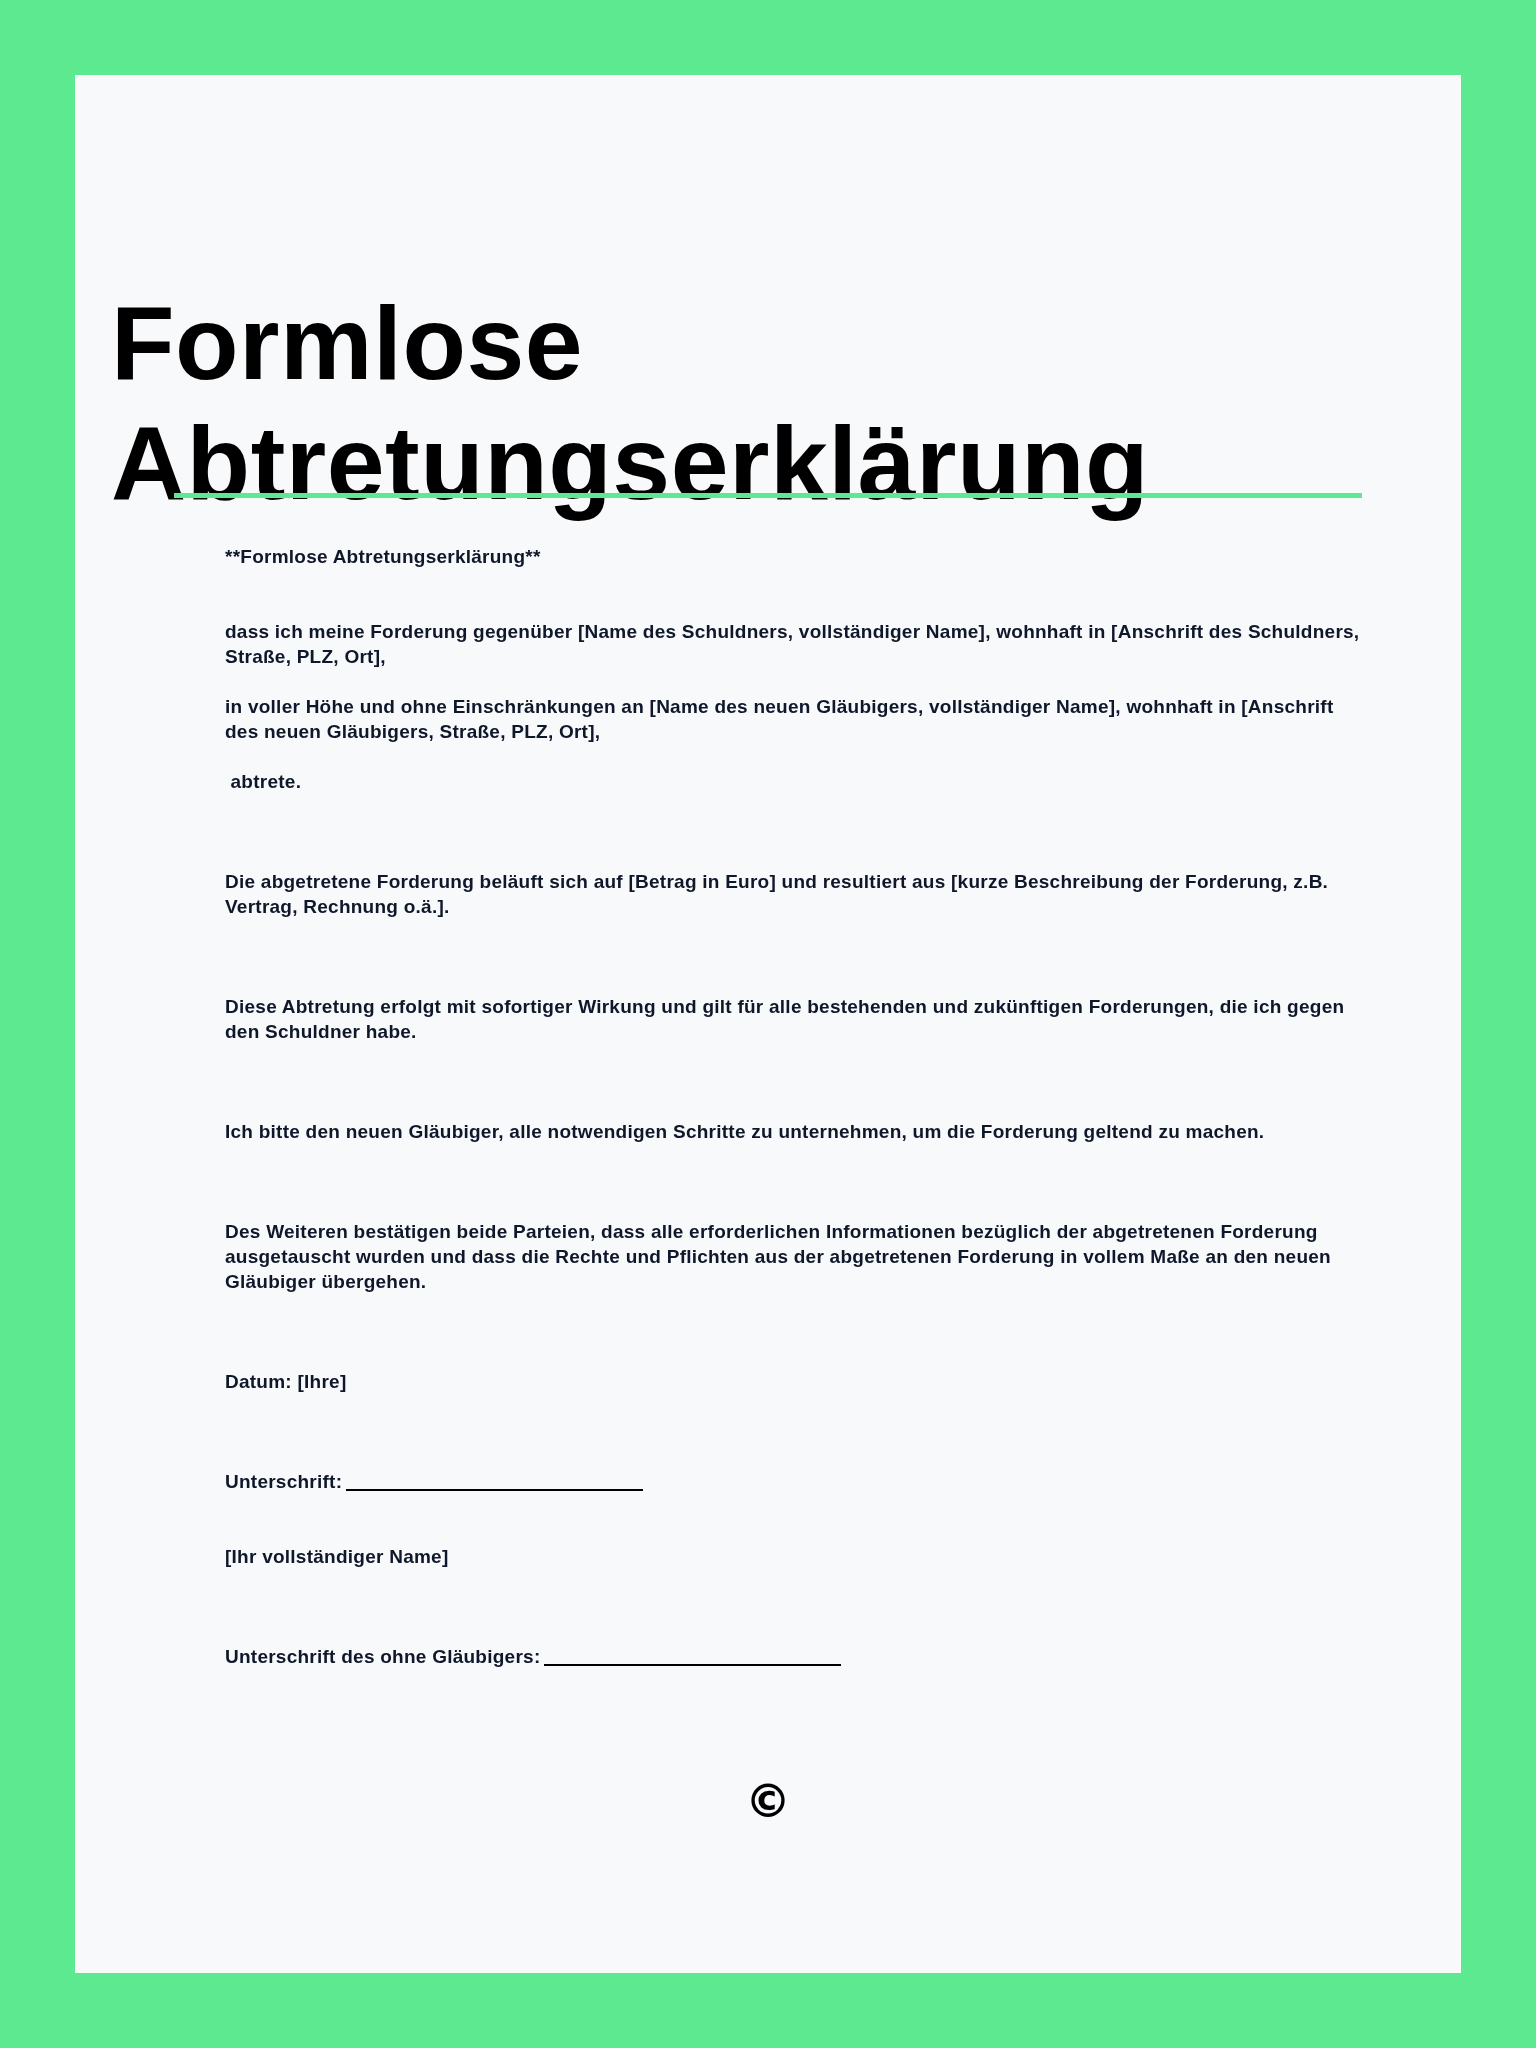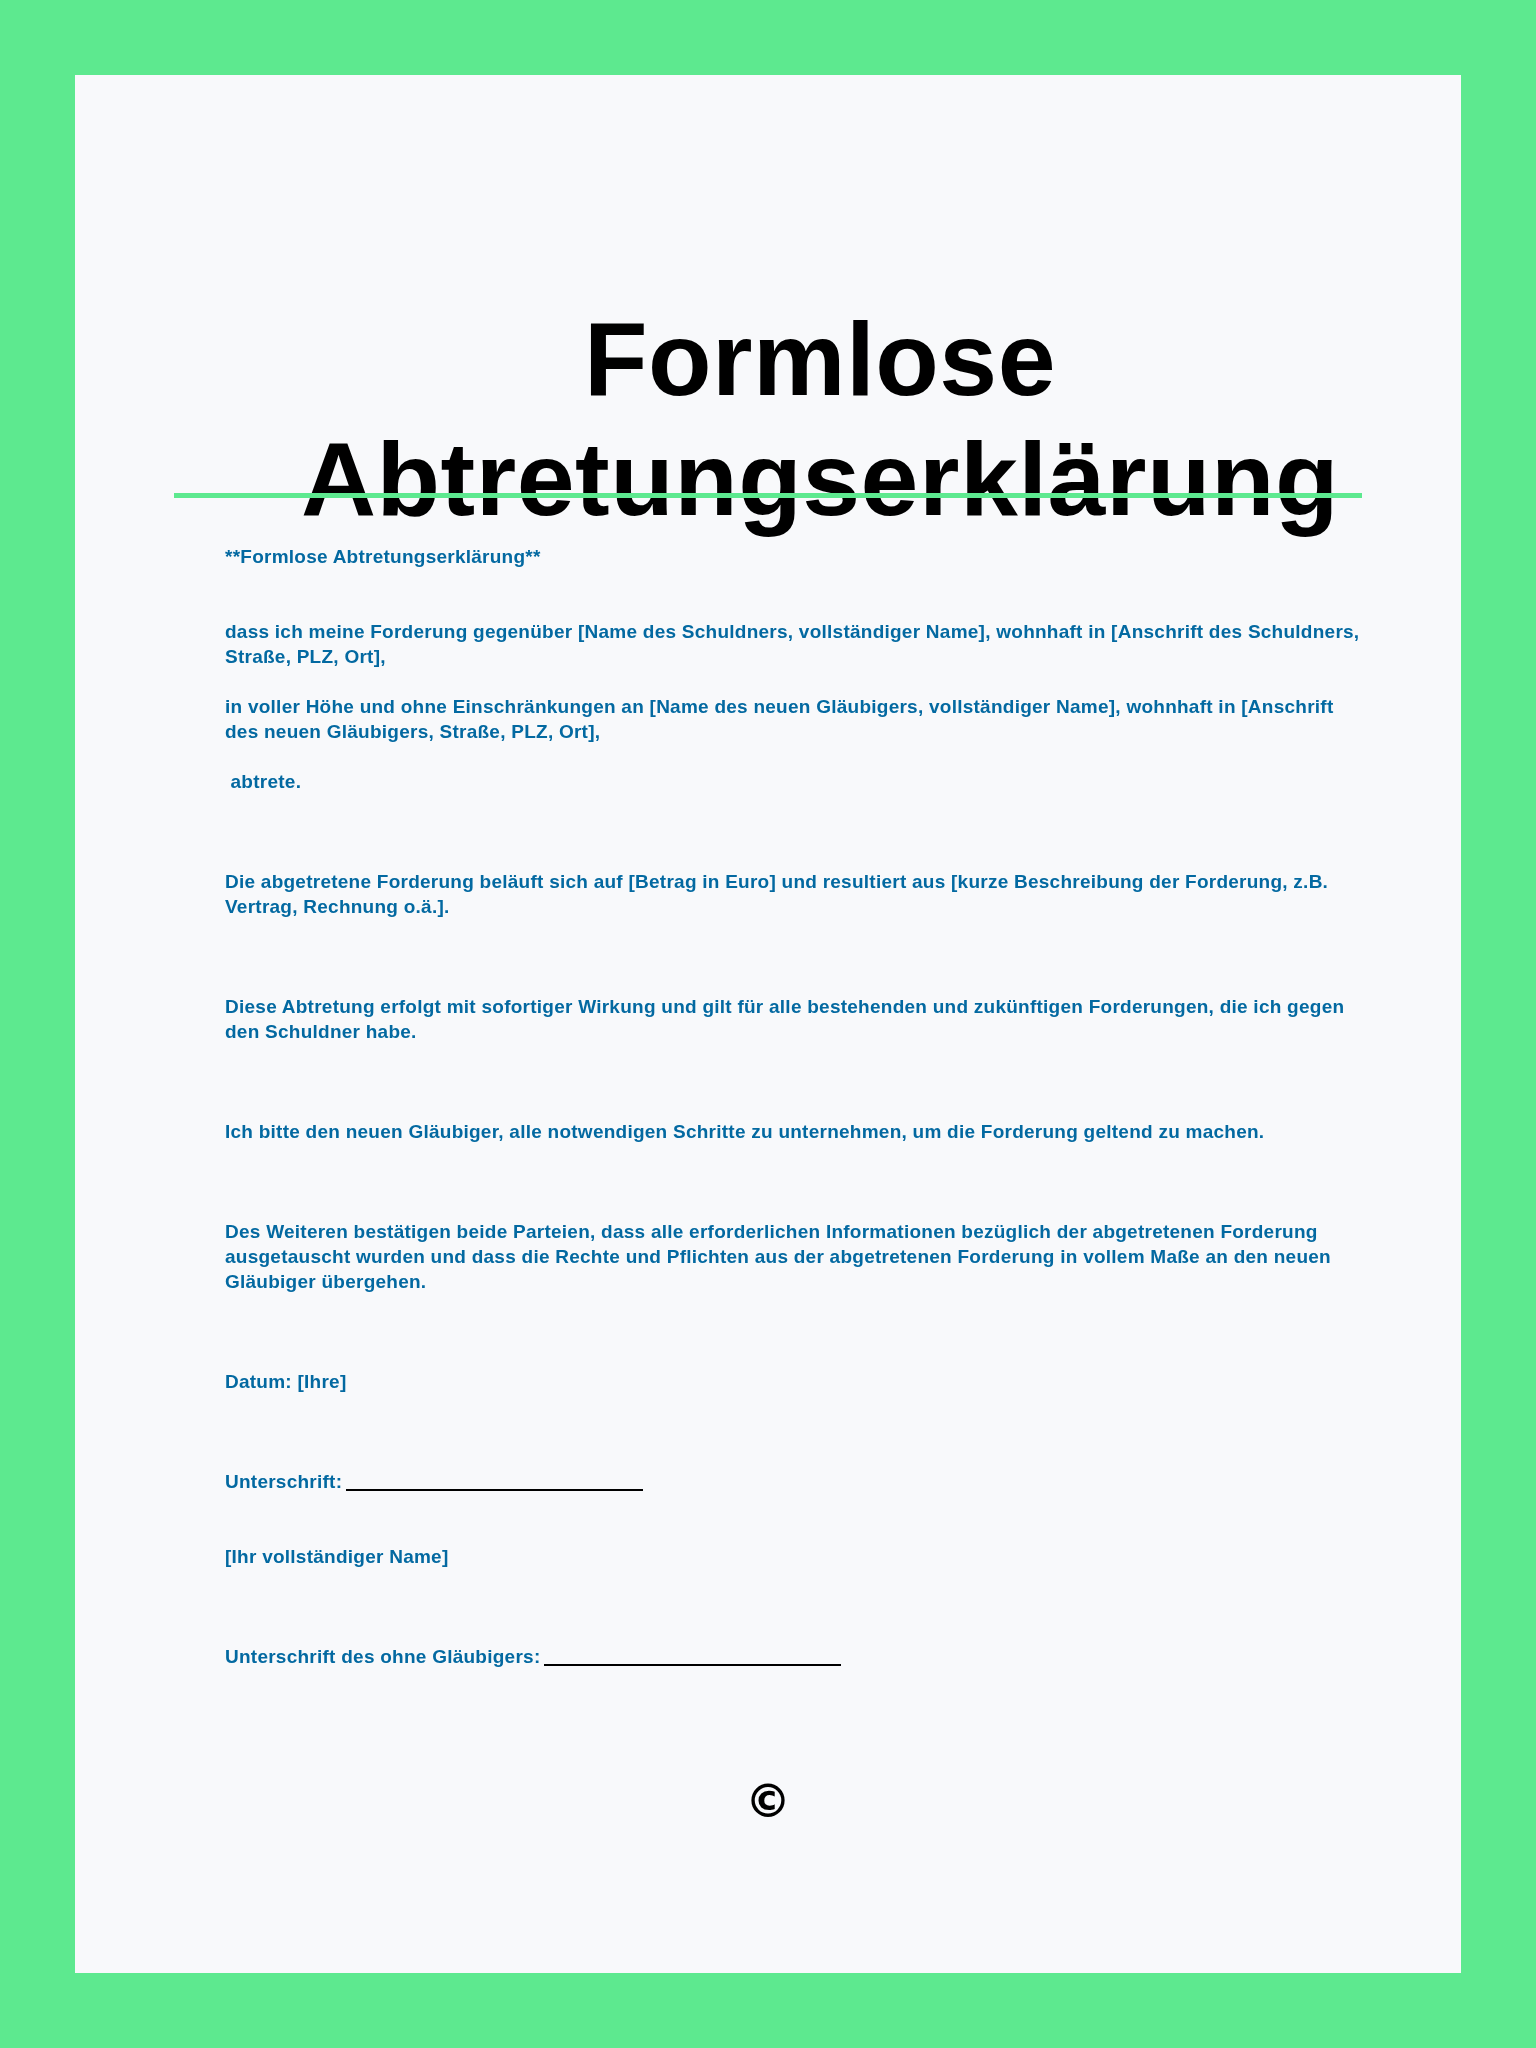--- a/index.html
+++ b/index.html
@@ -21,22 +21,22 @@
     top: 75px;
     width: 1386px;
     height: 1898px;
     background: #f8f9fb;
   }
   .title {
     position: absolute;
     left: 0;
     top: 208px;
     width: 1386px;
-    margin: 16px;
-    text-align: center;
+    margin: 0;
+    text-align: left;
     font-family: "Liberation Sans", sans-serif;
     font-weight: 700;
     font-size: 104px;
     line-height: 120px;
     letter-spacing: 0.5px;
     padding-left: 36px;
   }
   .title span { display: block; }
   .rule {
     position: absolute;
@@ -49,21 +49,21 @@
   .body-text {
     position: absolute;
     left: 150px;
     top: 469px;
     width: 1140px;
     font-family: "Liberation Sans", sans-serif;
     font-weight: 700;
     font-size: 19px;
     line-height: 25px;
     letter-spacing: 0.25px;
-    color: #0369a1;
+    color: #0f172a;
   }
   .body-text p {
     margin: 0;
     white-space: pre-wrap;
   }
   .gap1 { height: 25px; }
   .gap2 { height: 50px; }
   .gap3 { height: 75px; }
   .sigline {
     display: inline-block;

